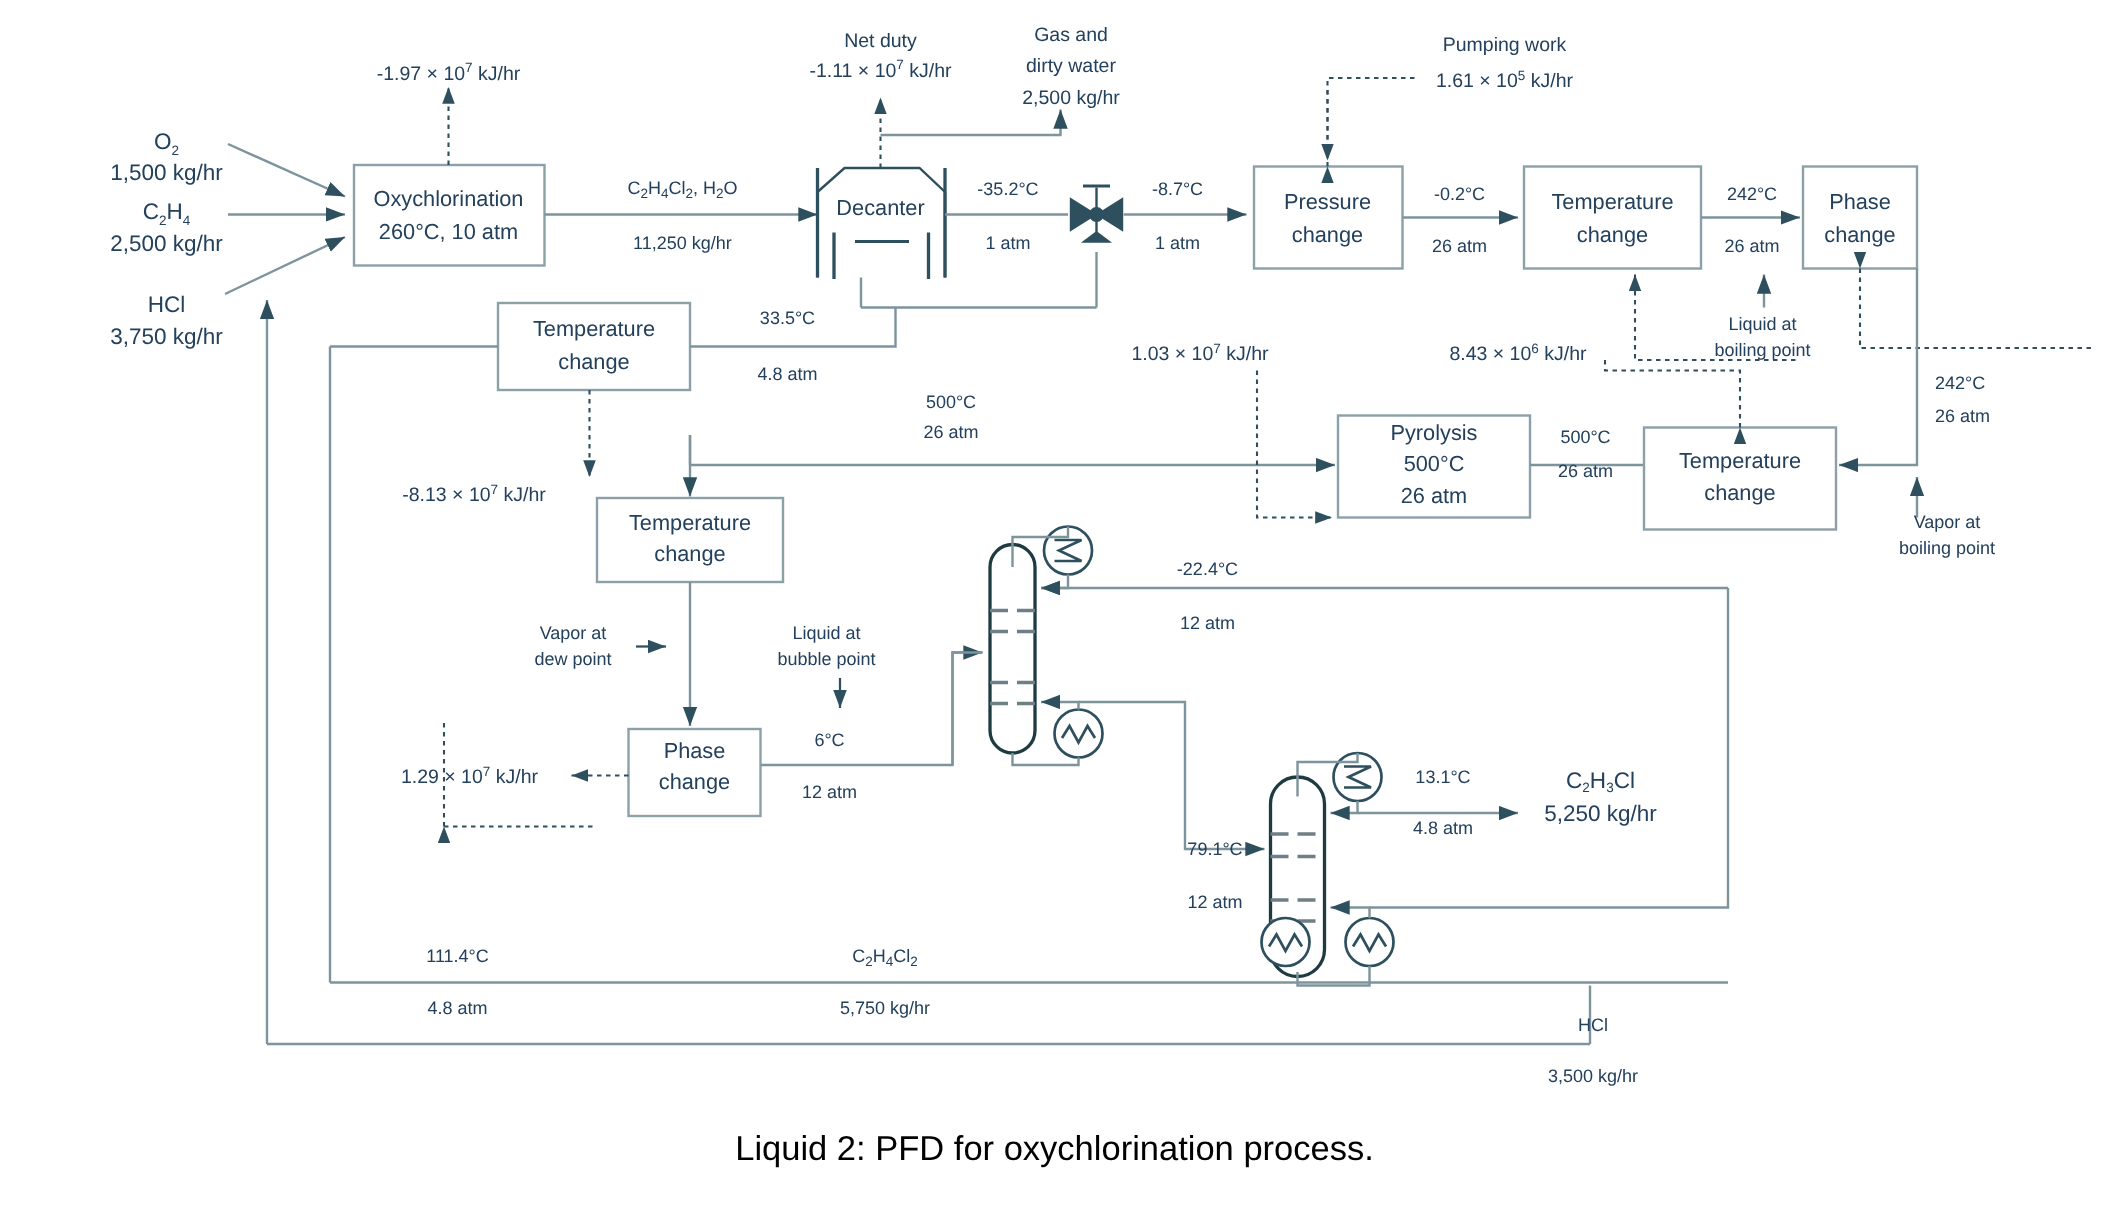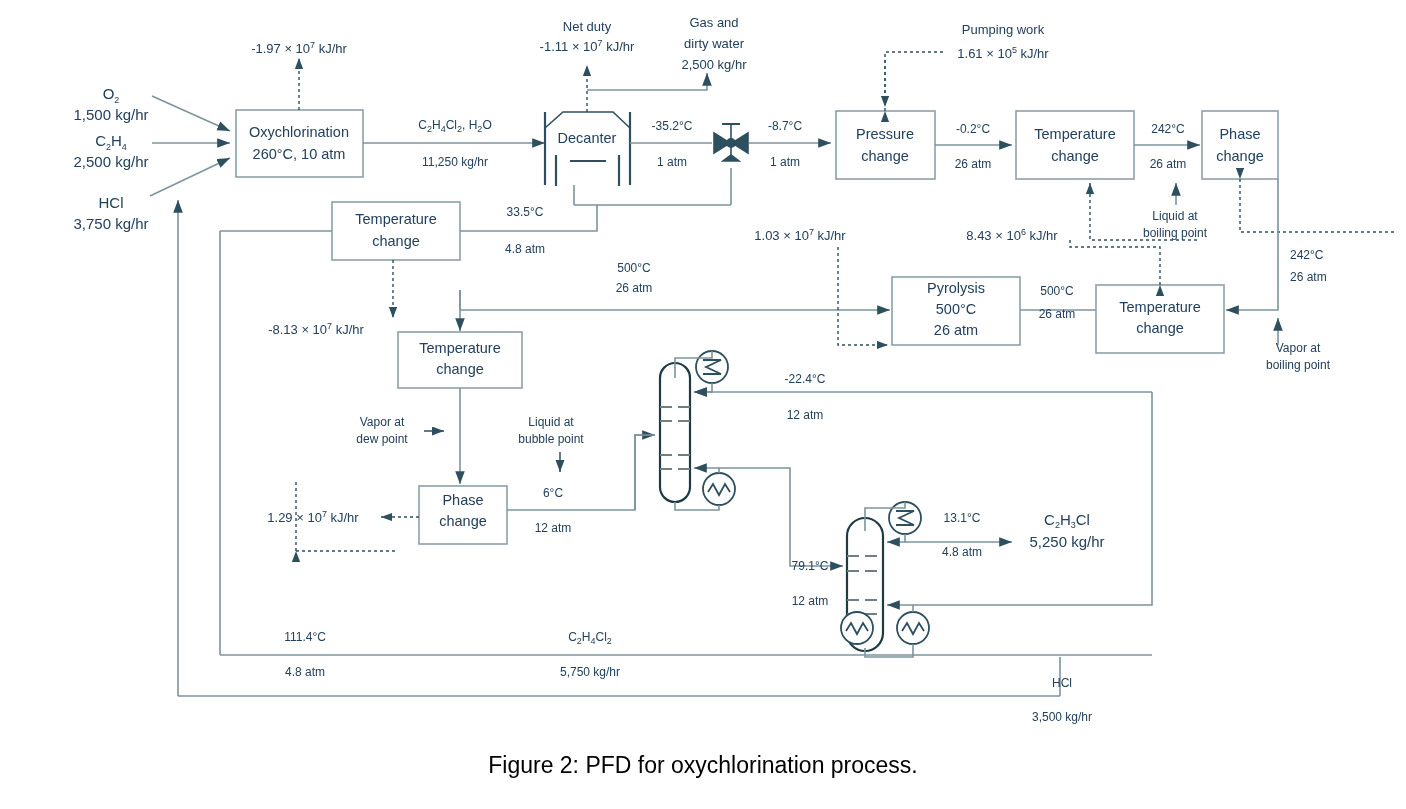--- a/index.html
+++ b/index.html
@@ -335,15 +335,15 @@
   <text class="lbl sm" x="590" y="641" text-anchor="middle">
     <tspan>C</tspan><tspan class="sub" dy="3">2</tspan><tspan dy="-3">H</tspan><tspan class="sub" dy="3">4</tspan><tspan dy="-3">Cl</tspan><tspan class="sub" dy="3">2</tspan>
   </text>
   <text class="lbl sm" x="590" y="676" text-anchor="middle">5,750 kg/hr</text>
 
   <text class="lbl sm" x="1062" y="687" text-anchor="middle">HCl</text>
   <text class="lbl sm" x="1062" y="721" text-anchor="middle">3,500 kg/hr</text>
 
 </svg>
 
-<div class="caption">Figure 2: PFD for oxychlorination process.</div>
+<div class="caption">Liquid 2: PFD for oxychlorination process.</div>
 
 </div>
 
 </body></html>

